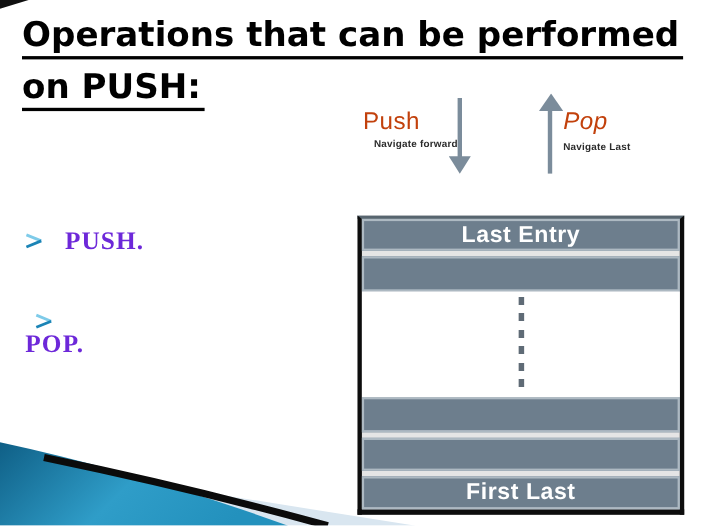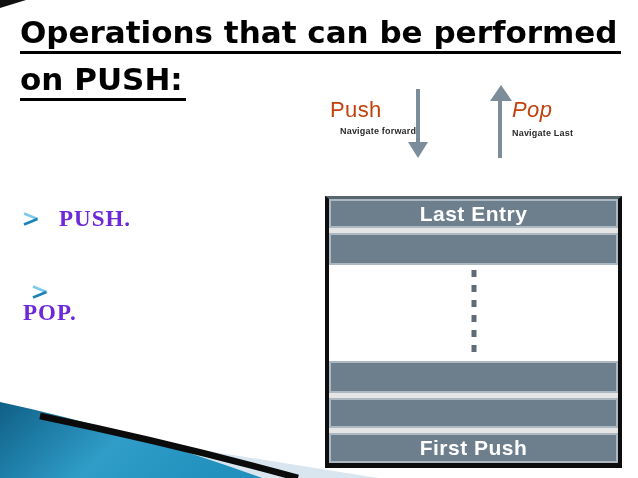--- a/index.html
+++ b/index.html
@@ -127,21 +127,21 @@
     <div class="mid">
       <div class="dashes"></div>
     </div>
     <div class="bar r3">
       <span></span>
     </div>
     <div class="bar r4">
       <span></span>
     </div>
     <div class="bar r5">
-      <span>First Push</span>
+      <span>First Last</span>
     </div>
   </div>
 
   <svg class="corner-bl" width="400" height="84" viewBox="0 0 400 84">
     <defs>
       <linearGradient id="tealGrad" x1="0" y1="0" x2="1" y2="0.3">
         <stop offset="0" stop-color="#0f5f86"></stop>
         <stop offset="0.55" stop-color="#2f9dc8"></stop>
         <stop offset="1" stop-color="#2391bd"></stop>
       </linearGradient>

